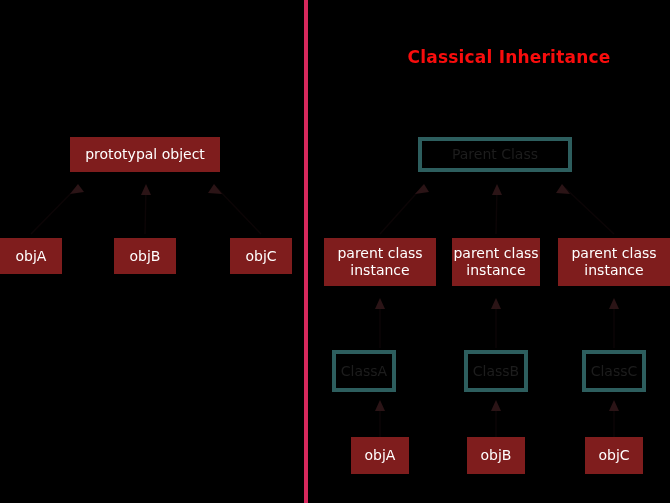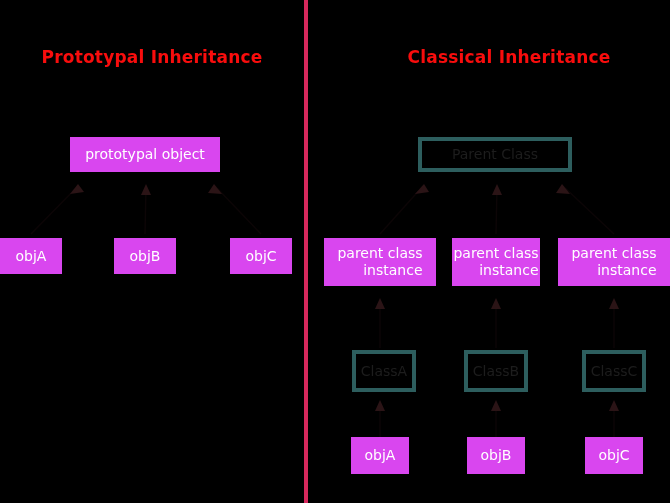--- a/index.html
+++ b/index.html
@@ -42,24 +42,23 @@
     position: absolute;
     display: flex;
     align-items: center;
     justify-content: center;
     text-align: center;
     line-height: 1.18;
     font-size: 14px;
     white-space: pre-line;
   }
   .node.filled {
-    background: #d946ef;
+    background: #7f1d1d;
     color: #ffffff;
     border: none;
-    text-align: right;
   }
   .node.outlined {
     background: #000000;
     color: #1d1d1d;
     border: 4px solid #2d5e5e;
   }
 
   
   .connector {
     position: absolute;
@@ -69,21 +68,20 @@
   .connector line { stroke: #0c0506; stroke-width: 1.4; }
   .connector polygon { fill: #2b1416; }
 </style>
 </head>
 <body>
 
 <div id="canvas">
 
   <div class="divider"></div>
 
-  <div class="panel-title" id="title-left">Prototypal Inheritance</div>
 
   <div class="node filled" id="proto-root" style="left:70px; top:137px; width:150px; height:35px;">prototypal object</div>
 
   <svg class="connector" style="left:0px; top:170px; width:304px; height:70px;">
     <line x1="31" y1="64" x2="78" y2="16"></line>
     <polygon points="78,14 70,24 84,22"></polygon>
     <line x1="145" y1="64" x2="146" y2="16"></line>
     <polygon points="146,14 141,25 151,25"></polygon>
     <line x1="261" y1="64" x2="215" y2="16"></line>
     <polygon points="214,14 208,23 222,24"></polygon>
@@ -115,21 +113,21 @@
 
   <svg class="connector" style="left:308px; top:286px; width:362px; height:64px;">
     <line x1="72" y1="62" x2="72" y2="14"></line>
     <polygon points="72,12 67,23 77,23"></polygon>
     <line x1="188" y1="62" x2="188" y2="14"></line>
     <polygon points="188,12 183,23 193,23"></polygon>
     <line x1="306" y1="62" x2="306" y2="14"></line>
     <polygon points="306,12 301,23 311,23"></polygon>
   </svg>
 
-  <div class="node outlined" style="left:352px; top:350px; width:64px; height:42px;">ClassA</div>
+  <div class="node outlined" style="left:332px; top:350px; width:64px; height:42px;">ClassA</div>
   <div class="node outlined" style="left:464px; top:350px; width:64px; height:42px;">ClassB</div>
   <div class="node outlined" style="left:582px; top:350px; width:64px; height:42px;">ClassC</div>
 
   <svg class="connector" style="left:308px; top:392px; width:362px; height:48px;">
     <line x1="72" y1="46" x2="72" y2="10"></line>
     <polygon points="72,8 67,19 77,19"></polygon>
     <line x1="188" y1="46" x2="188" y2="10"></line>
     <polygon points="188,8 183,19 193,19"></polygon>
     <line x1="306" y1="46" x2="306" y2="10"></line>
     <polygon points="306,8 301,19 311,19"></polygon>

